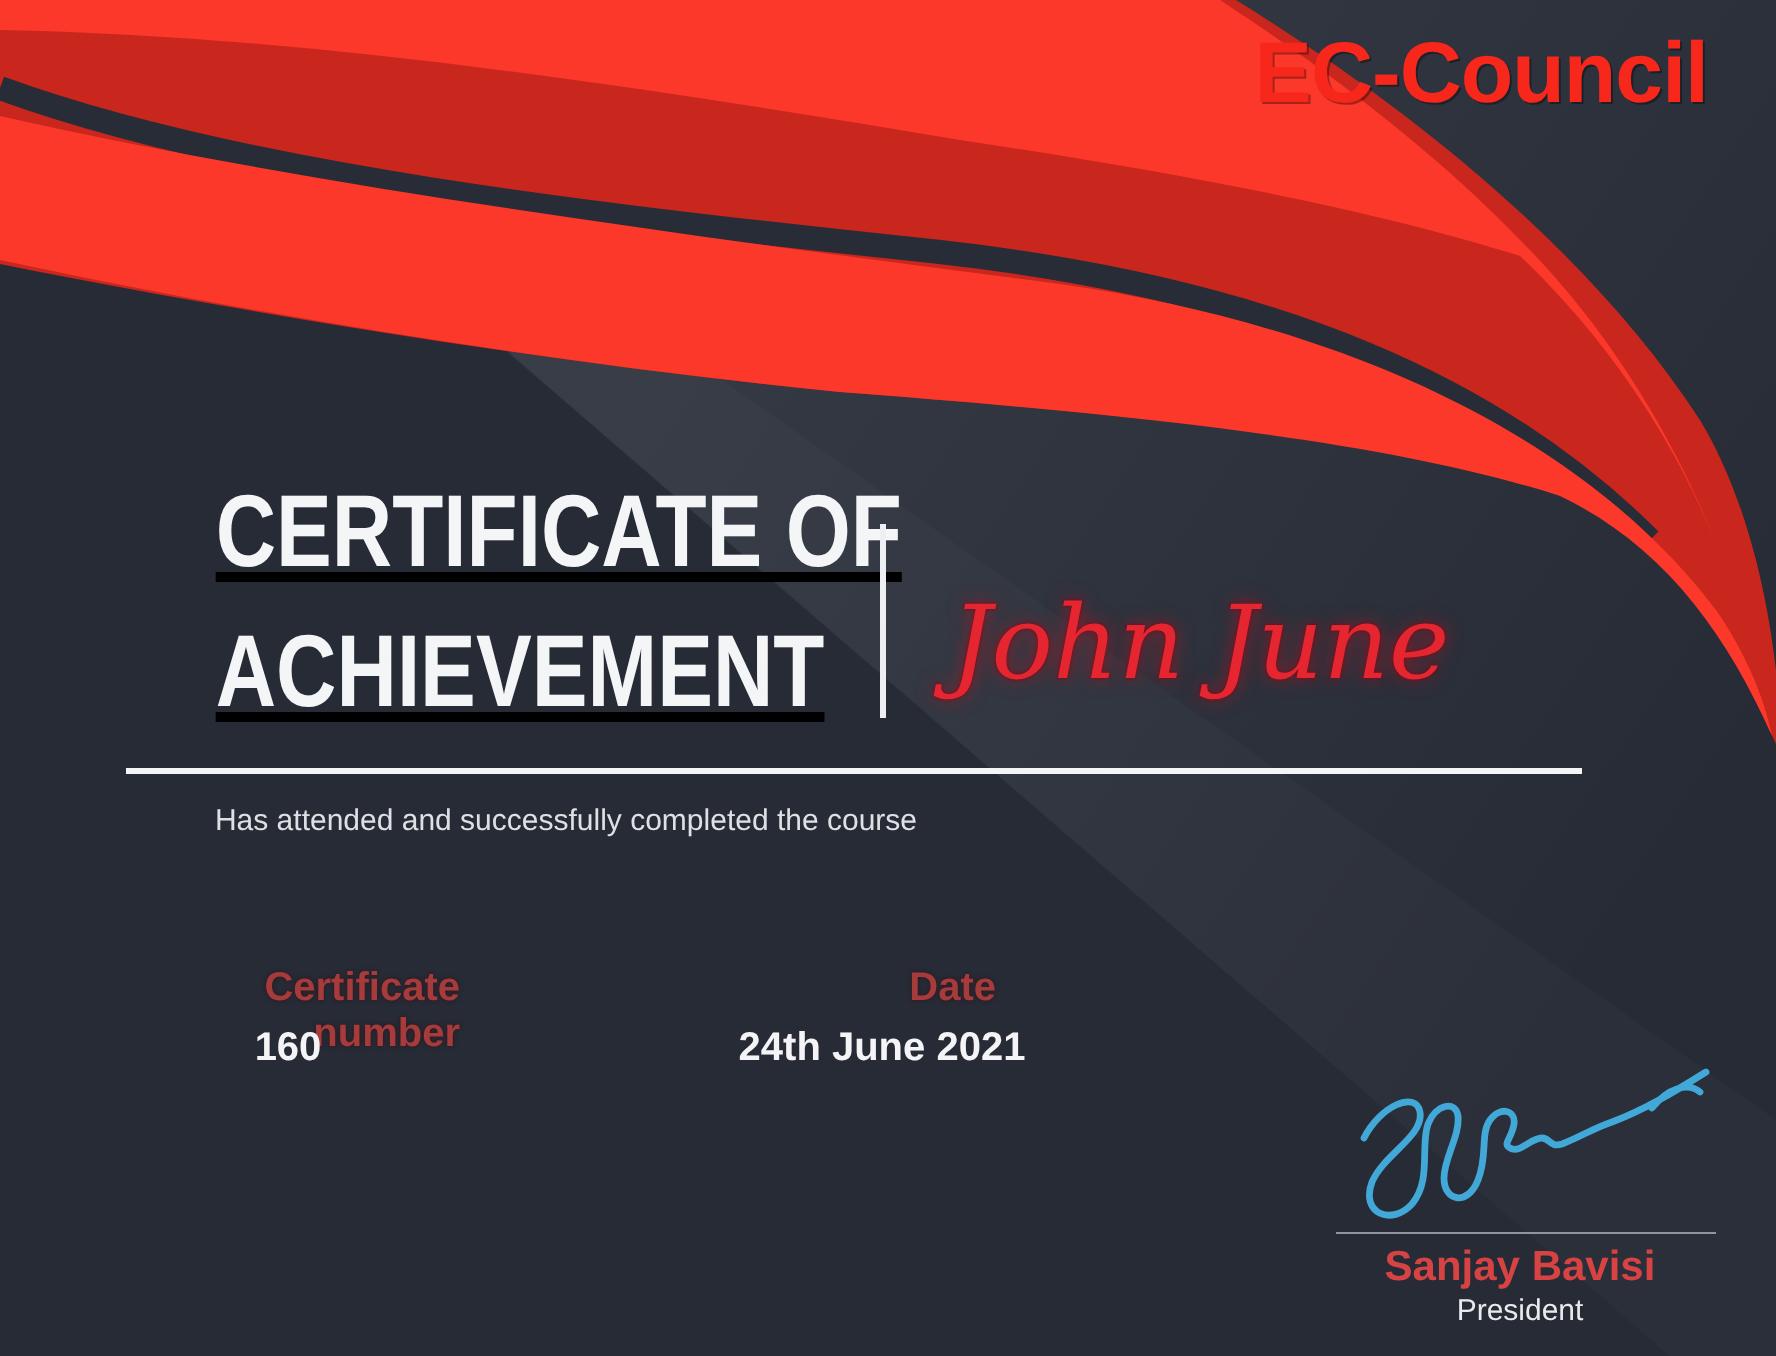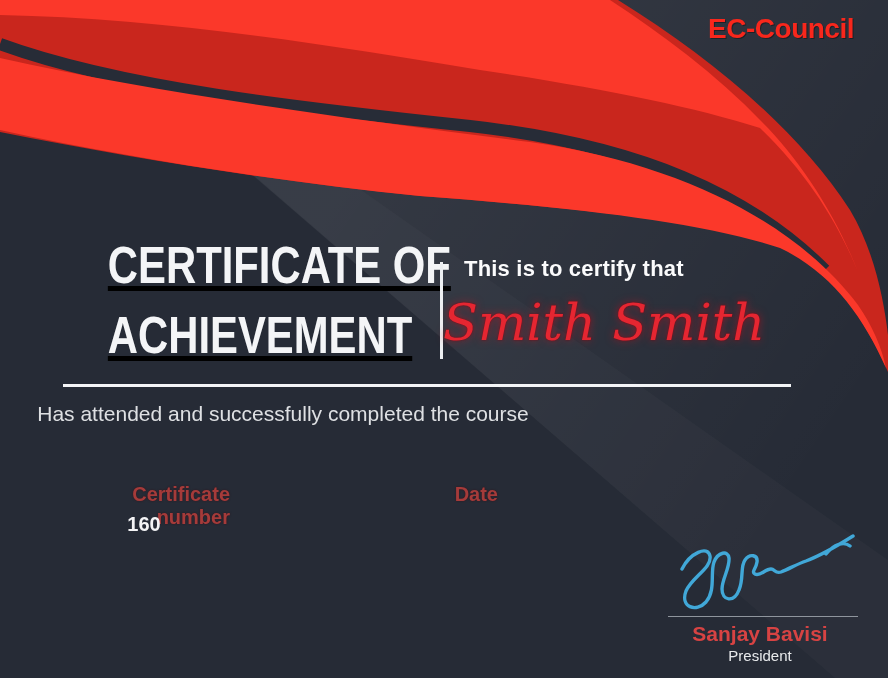--- a/index.html
+++ b/index.html
@@ -9,21 +9,21 @@
     background:#262b36;
     overflow:hidden;
     font-family:"Liberation Sans", sans-serif;
   }
   #stage .abs{position:absolute;}
 
   .bg-svg{position:absolute;left:0;top:0;width:888px;height:678px;display:block;}
 
   .logo{
     top:13px;right:34px;
-    font-size:28px;font-weight:700;letter-spacing:-0.5px;
+    font-size:43px;font-weight:700;letter-spacing:-0.5px;
     color:#f8271c;
     text-shadow:1px 1px 0 rgba(0,0,0,0.35);
   }
 
   .title-block{left:38px;top:240px;width:388px;text-align:left;text-decoration:underline;}
   .title-line{
     font-size:51px;font-weight:700;line-height:1;
     color:#f4f5f7;letter-spacing:0;
     transform:scaleX(0.82);transform-origin:100% 50%;
     white-space:nowrap;
@@ -47,21 +47,21 @@
     text-shadow:0 0 9px rgba(205,20,35,0.65), 0 0 2px rgba(110,0,12,0.9);
   }
 
   .underline{
     left:63px;top:384px;width:728px;height:3px;
     background:#f4f5f7;
   }
 
   .statement{
     left:23px;top:402px;width:520px;text-align:center;
-    font-size:21px;color:#dee0e3;
+    font-size:15px;color:#dee0e3;
   }
   .course-name{
     left:23px;top:427px;width:520px;text-align:center;
     font-size:21.5px;font-weight:700;color:#ffffff;
   }
 
   .detail-label{
     font-size:20px;font-weight:600;color:#a53b3a;text-align:right;
     text-shadow:0 0 2px rgba(60,5,10,0.6);
   }
@@ -125,30 +125,30 @@
 
   <div class="abs logo">EC-Council</div>
 
   <div class="abs title-block">
     <div class="title-line">CERTIFICATE OF</div>
     <div class="title-line">ACHIEVEMENT</div>
   </div>
 
   <div class="abs divider"></div>
 
-  <div class="abs certify-intro">This is to certify that</div>
-  <div class="abs recipient">Smith Smith</div>
+  <div class="abs recipient">John June</div>
 
   <div class="abs underline"></div>
 
   <div class="abs statement">Has attended and successfully completed the course</div>
 
   <div class="abs detail-label certnum-label">Certificate number</div>
   <div class="abs detail-value certnum-value">160</div>
   <div class="abs detail-label date-label">Date</div>
+  <div class="abs detail-value date-value">24th June 2021</div>
 
   <svg class="abs signature-svg" viewBox="0 0 200 88" aria-hidden="true">
     <path d="M16,42
              C24,26 42,18 44,29
              C46,41 26,50 20,64
              C14,80 30,86 40,75
              C50,63 44,46 48,35
              C52,25 62,23 63,31
              C64,41 56,52 56,62
              C56,74 68,76 73,63

